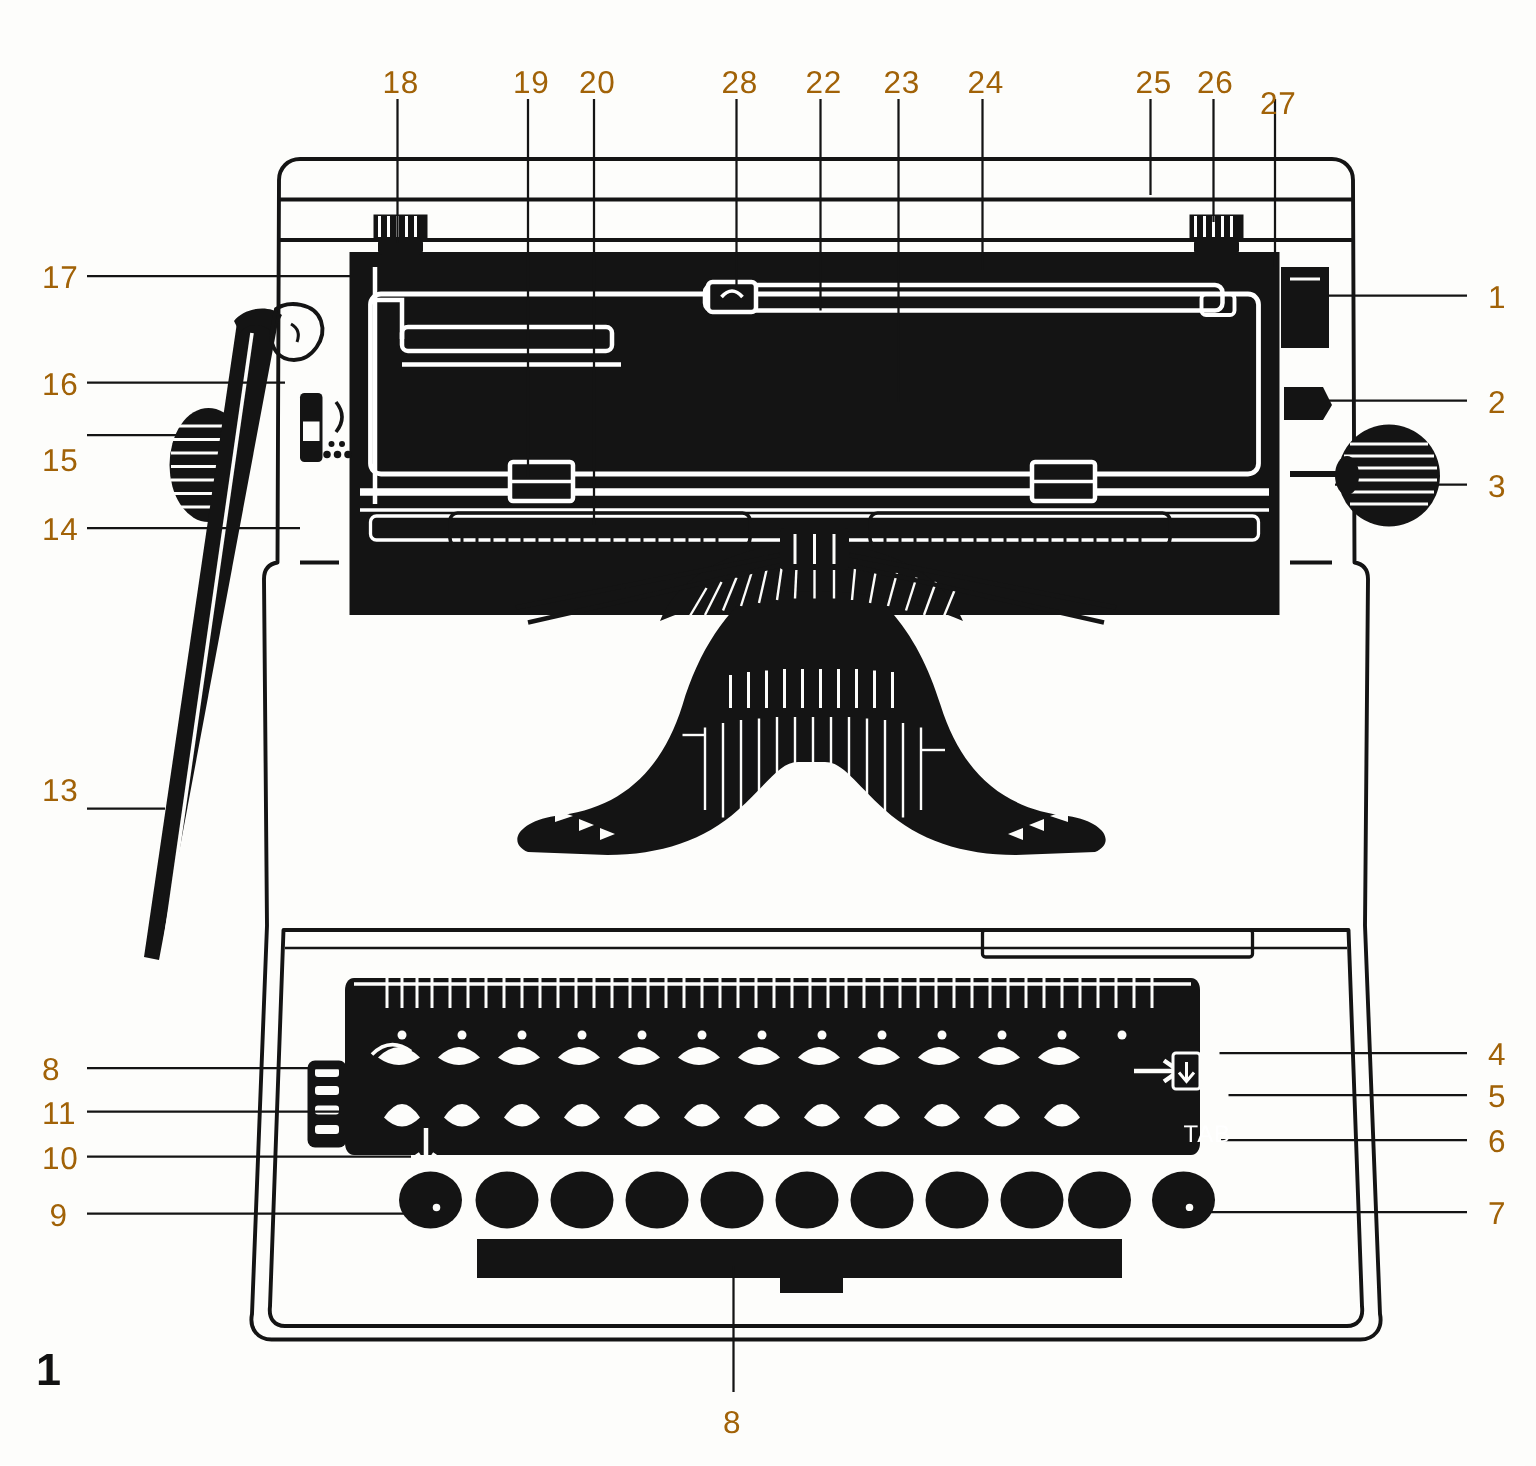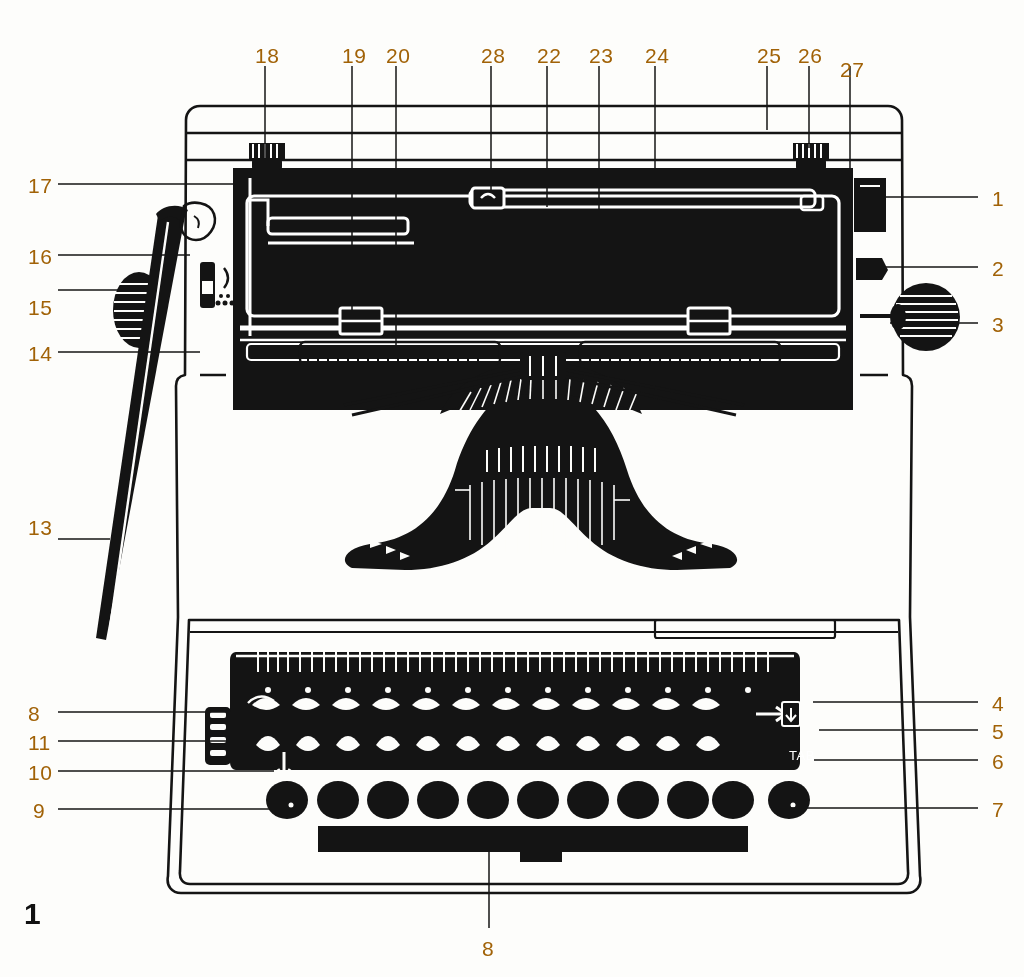--- a/index.html
+++ b/index.html
@@ -22,21 +22,21 @@
     left:24px; top:897px;
     font-family:"Liberation Sans",sans-serif;
     font-weight:bold;
     font-size:30px;
     color:#111;
   }
   .tablabel{
     position:absolute;
     left:789px; top:748px;
     font-family:"Liberation Sans",sans-serif;
-    font-size:13px;
+    font-size:16px;
     color:#ffffff;
     letter-spacing:0.5px;
   }
 </style>
 </head>
 <body>
 
 <div id="stage">
 
   <svg id="fig" viewBox="0 0 1024 977" xmlns="http://www.w3.org/2000/svg">

